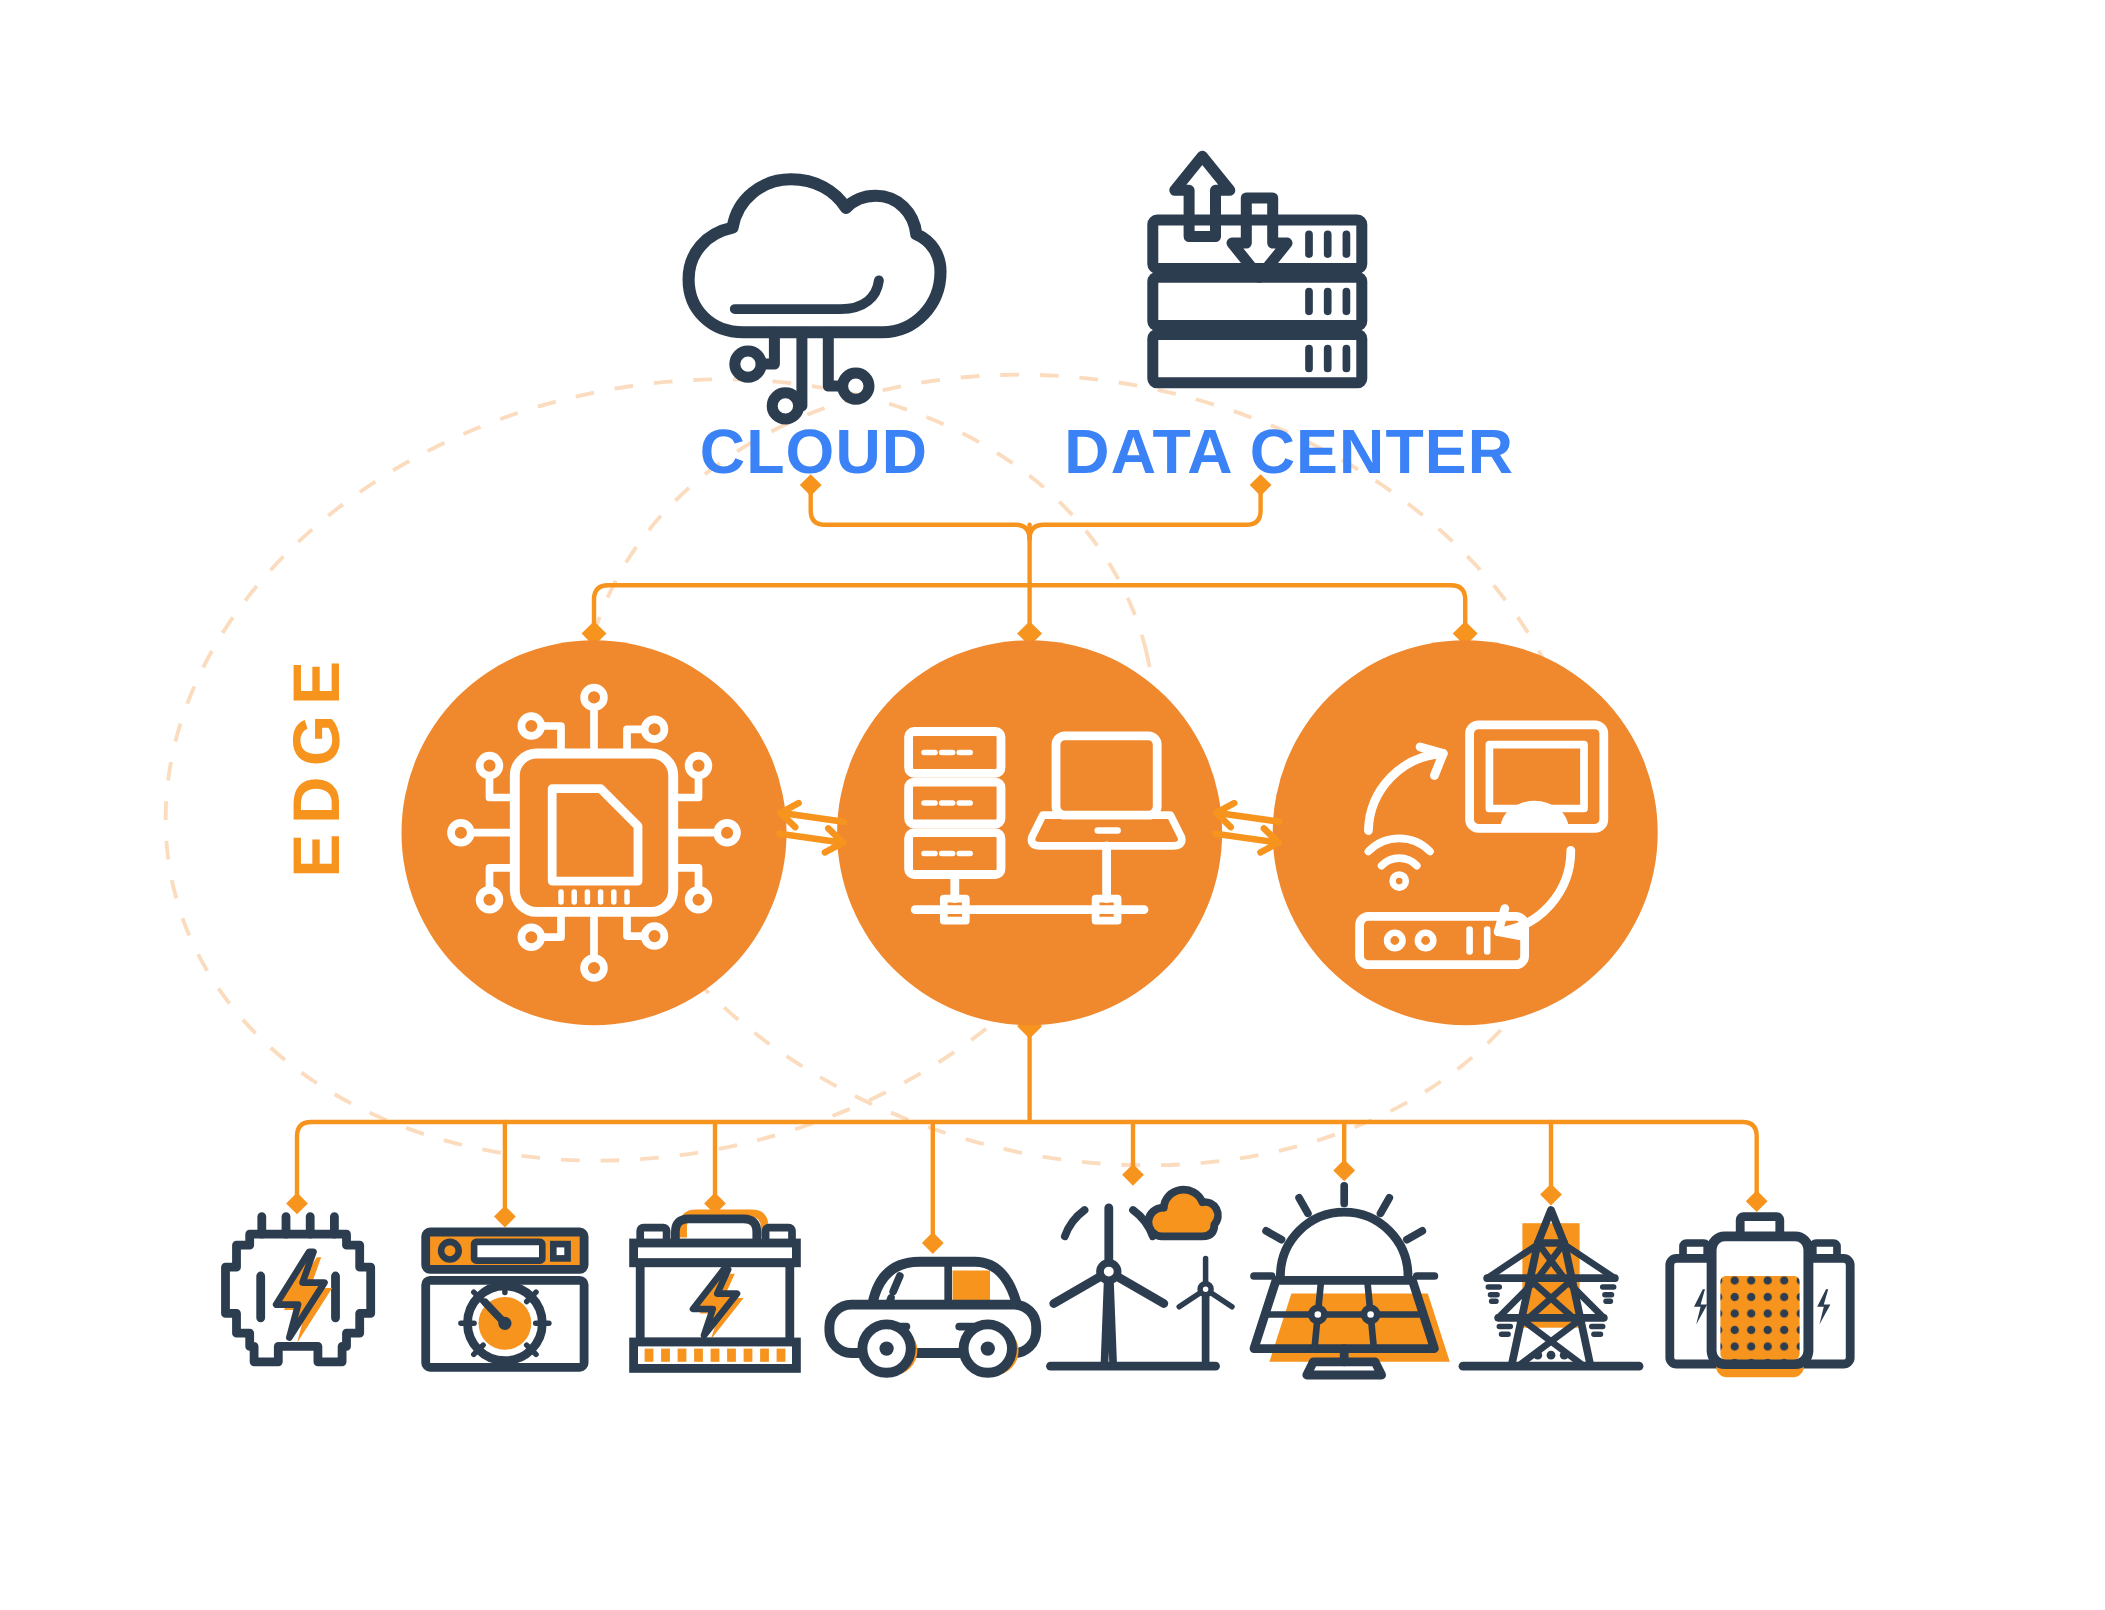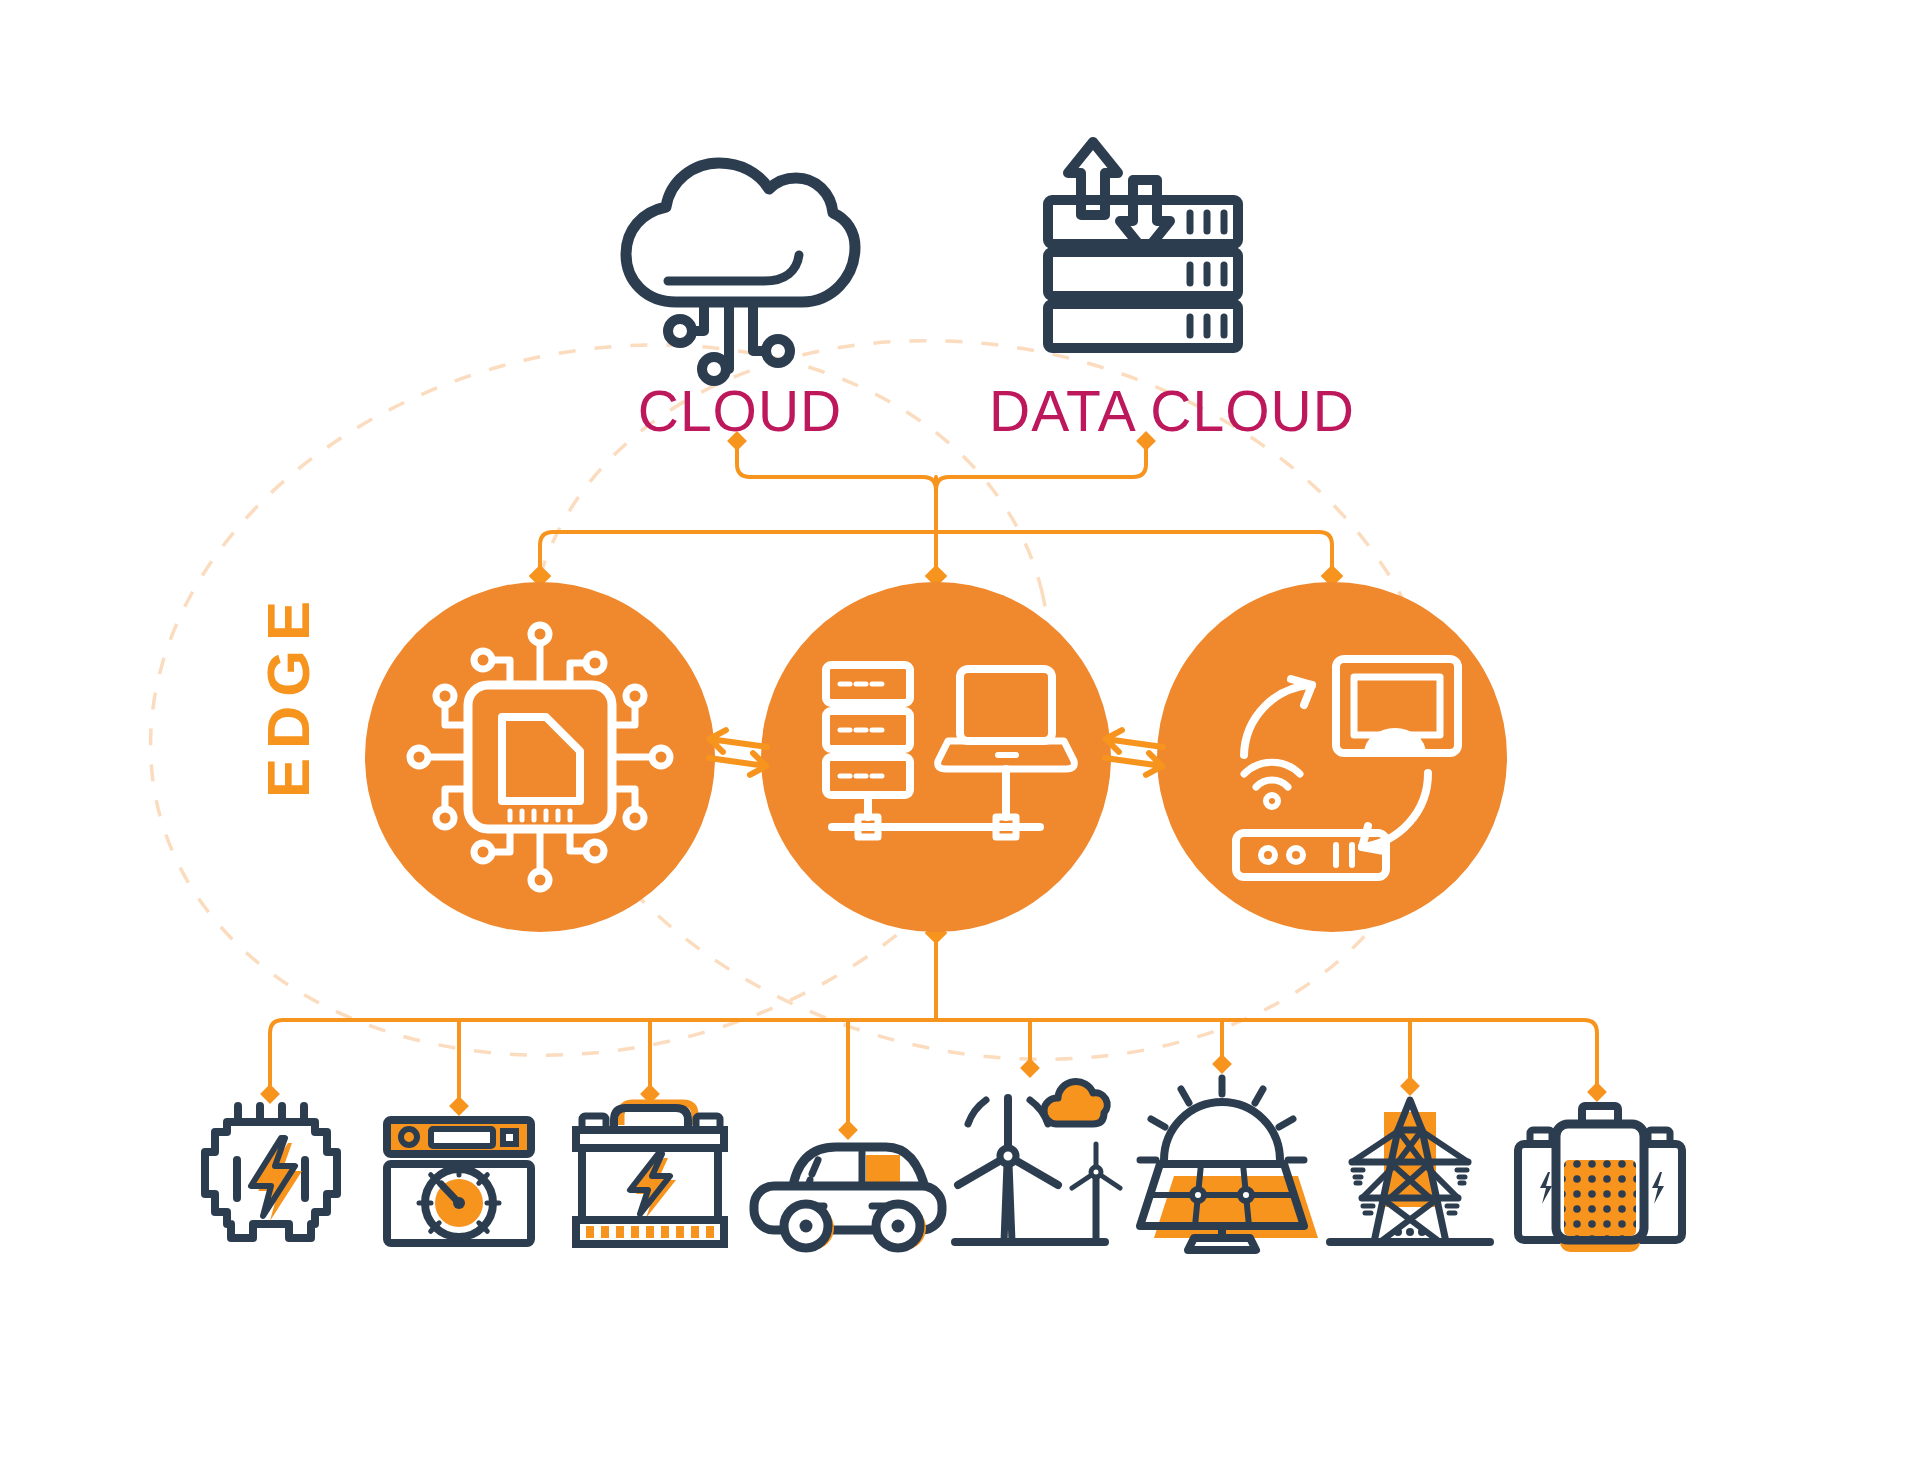--- a/index.html
+++ b/index.html
@@ -1,19 +1,19 @@
 <!DOCTYPE html>
 <html><head>
 <meta charset="utf-8">
 <style>
   html,body{margin:0;padding:0;background:#ffffff;}
   .stage{position:relative;width:1914px;height:1464px;background:#ffffff;overflow:hidden;
          font-family:"Liberation Sans", sans-serif;}
   .stage svg{position:absolute;left:0;top:0;}
-  .label{position:absolute;font-weight:400;color:#be185d;font-size:57px;letter-spacing:1px;white-space:nowrap;}
+  .label{position:absolute;font-weight:700;color:#3b82f6;font-size:57px;letter-spacing:1px;white-space:nowrap;}
   .label.cloud{left:740px;top:378px;transform:translateX(-50%);}
   .label.dc{left:1172px;top:378px;transform:translateX(-50%);}
   .label.edge{left:288px;top:695px;transform:translate(-50%,-50%) rotate(-90deg);
               color:#f7941e;font-size:60px;font-weight:800;letter-spacing:9px;}
   
   .dash{fill:none;stroke:#fbdcbf;stroke-width:3.5;stroke-dasharray:17 19;}
   .oline{fill:none;stroke:#f7941e;stroke-width:4;stroke-linecap:round;stroke-linejoin:round;}
   .odot{fill:#f7941e;stroke:none;}
   .nicon{fill:none;stroke:#2d3d50;stroke-width:11;stroke-linecap:round;stroke-linejoin:round;}
   .bicon{fill:none;stroke:#2d3d50;stroke-width:8;stroke-linecap:round;stroke-linejoin:round;}
@@ -289,16 +289,16 @@
     <rect x="32" y="-28" width="50" height="96" rx="6" fill="#ffffff" stroke="#2d3d50" stroke-width="8"></rect>
     <path d="M 60,0 L 52,16 H 58 L 54,32 L 64,14 H 58 L 62,0 Z" fill="#2d3d50"></path>
     <rect x="-40" y="58" width="80" height="22" rx="10" fill="#f7941e"></rect>
     <rect x="-44" y="-48" width="88" height="116" rx="12" fill="#ffffff" stroke="#2d3d50" stroke-width="9"></rect>
     <rect class="bicon" x="-18" y="-66" width="36" height="18" rx="3" fill="#ffffff"></rect>
     <rect x="-36" y="-12" width="72" height="76" rx="5" fill="url(#dotpat)"></rect>
   </g>
 </svg>
 
 <div class="label cloud">CLOUD</div>
-<div class="label dc">DATA CLOUD</div>
+<div class="label dc">DATA CENTER</div>
 <div class="label edge">EDGE</div>
 
 </div>
 
 </body></html>

